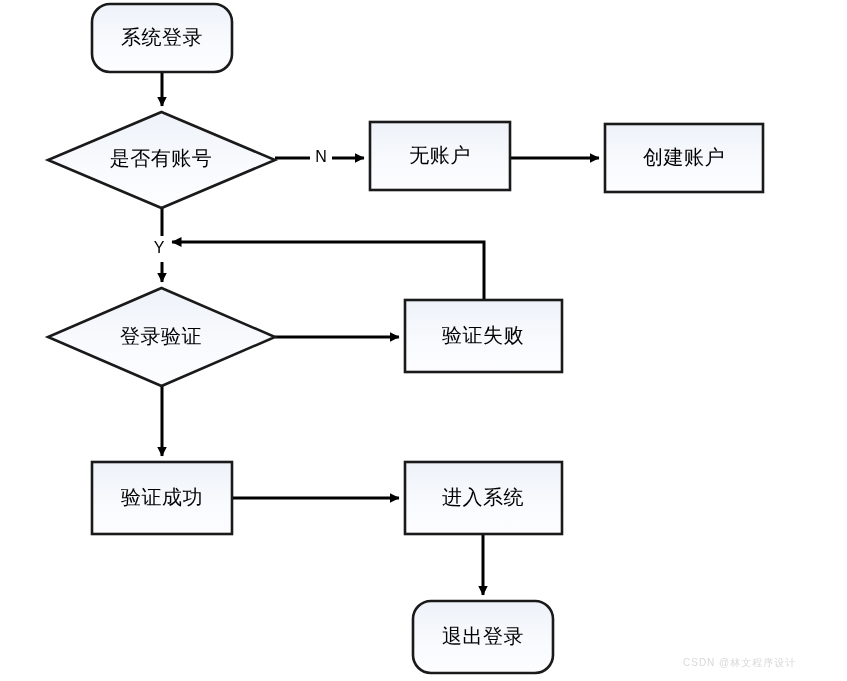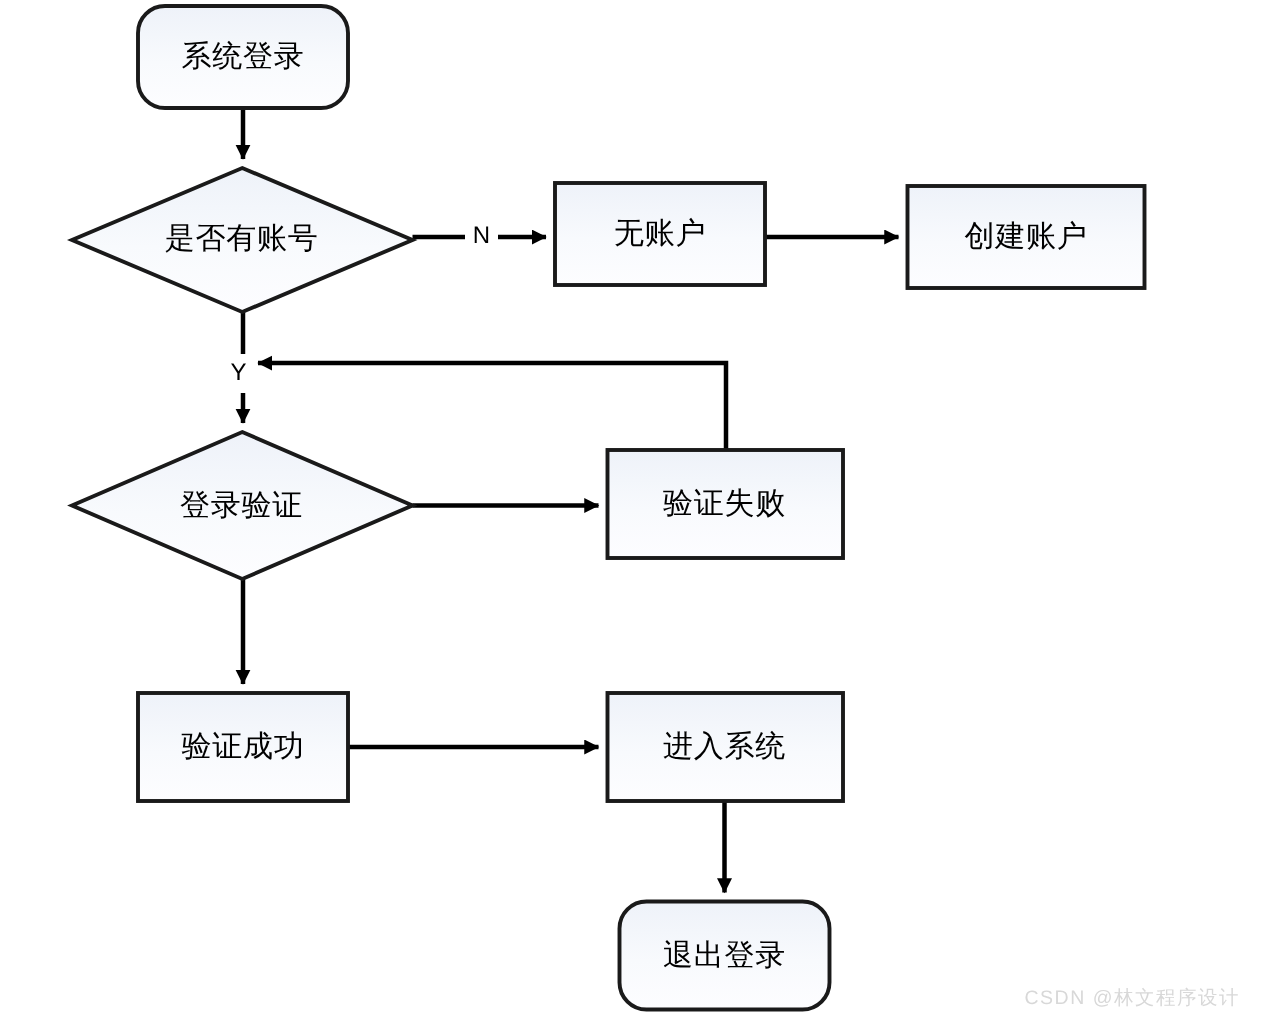--- a/index.html
+++ b/index.html
@@ -47,21 +47,21 @@
   .connector {
     stroke: #000000;
     stroke-width: 3;
     fill: none;
     stroke-linecap: butt;
     stroke-linejoin: miter;
   }
   .watermark {
     position: absolute;
     font-family: "Liberation Sans", "DejaVu Sans", sans-serif;
-    font-size: 13px;
+    font-size: 10px;
     color: #d8d8d8;
     white-space: nowrap;
     letter-spacing: 1px;
     user-select: none;
   }
 </style>
 </head>
 <body>
 
 <div id="canvas">

